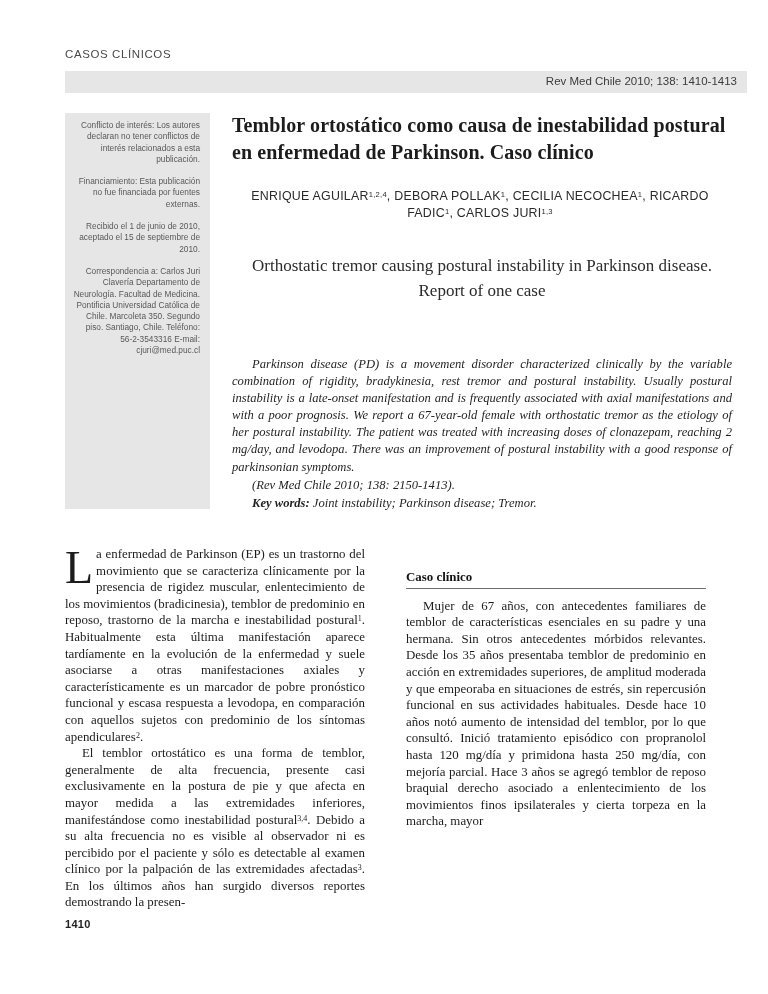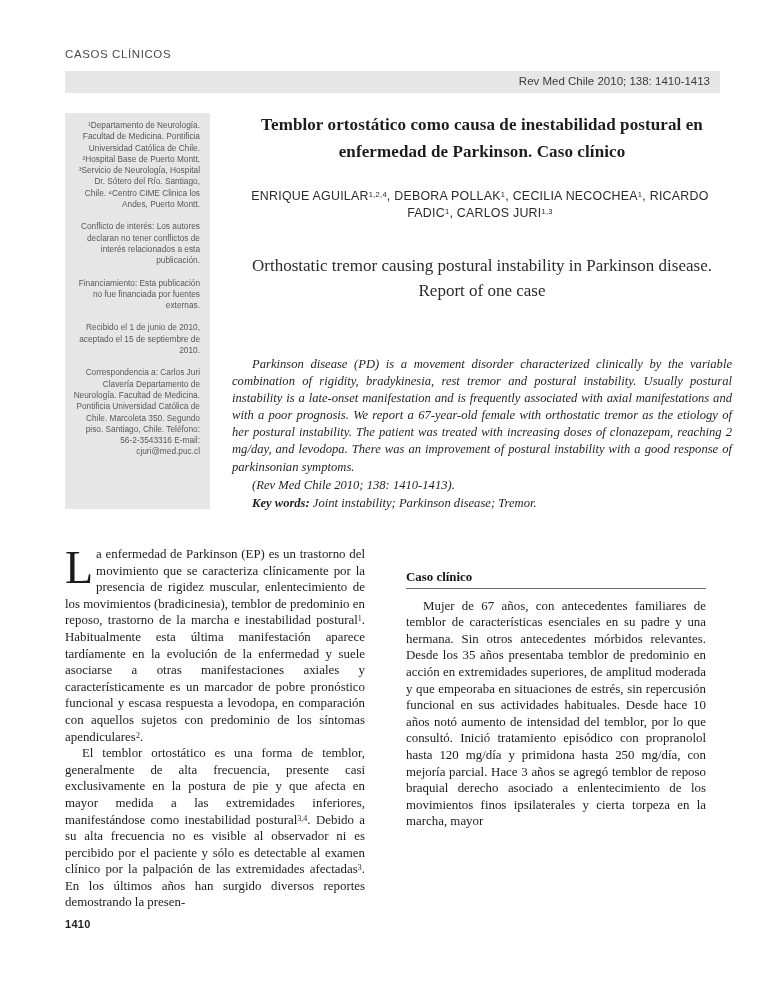--- a/index.html
+++ b/index.html
@@ -35,20 +35,21 @@
     color: #4a4a4a;
     font-weight: 400;
   }
   .journal-bar {
     position: absolute;
     left: 65px;
     top: 71px;
     width: 655px;
     height: 22px;
     background: #e6e6e6;
+    padding-left: 27px;
   }
   .journal-bar-text {
     position: absolute;
     right: 10px;
     top: 4px;
     font-family: "Liberation Sans", sans-serif;
     font-size: 11.5px;
     color: #3b3b3b;
     white-space: nowrap;
   }
@@ -77,23 +78,22 @@
   
   .article-head {
     position: absolute;
     left: 232px;
     top: 112px;
     width: 500px;
   }
   .title-es {
     font-family: "Liberation Serif", serif;
     font-weight: bold;
-    font-size: 17px;
+    font-size: 20px;
     line-height: 26.5px;
-    text-align: center;
     color: #1c1c1c;
     margin: 0;
     letter-spacing: 0.1px;
   }
   .authors {
     margin: 23px 4px 0 0;
     text-align: center;
     font-family: Liberation Sans, sans-serif;
     font-size: 12.4px;
     line-height: 17px;
@@ -206,36 +206,35 @@
 
 <div class="page">
 
   <div class="section-label">CASOS CLÍNICOS</div>
 
   <div class="journal-bar">
     <div class="journal-bar-text">Rev Med Chile 2010; 138: 1410-1413</div>
   </div>
 
   <aside class="affil-panel">
-    <div class="affil-block">¹Departamento de Neurología. Facultad de Medicina. Pontificia Universidad Católica de Chile. ²Hospital Base de Puerto Montt. ³Servicio de Neurología, Hospital Dr. Sótero del Río. Santiago, Chile. ⁴Centro CIME Clinica los Andes, Puerto Montt.</div>
     <div class="affil-block">Conflicto de interés: Los autores declaran no tener conflictos de interés relacionados a esta publicación.</div>
     <div class="affil-block">Financiamiento: Esta publicación no fue financiada por fuentes externas.</div>
     <div class="affil-block">Recibido el 1 de junio de 2010, aceptado el 15 de septiembre de 2010.</div>
     <div class="affil-block">Correspondencia a: Carlos Juri Clavería Departamento de Neurología. Facultad de Medicina. Pontificia Universidad Católica de Chile. Marcoleta 350. Segundo piso. Santiago, Chile. Teléfono: 56-2-3543316 E-mail: cjuri@med.puc.cl</div>
   </aside>
 
   <header class="article-head">
     <h1 class="title-es">Temblor ortostático como causa de inestabilidad postural en enfermedad de Parkinson. Caso clínico</h1>
     <div class="authors">ENRIQUE AGUILAR<sup>1,2,4</sup>, DEBORA POLLAK<sup>1</sup>, CECILIA NECOCHEA<sup>1</sup>, RICARDO FADIC<sup>1</sup>, CARLOS JURI<sup>1,3</sup></div>
     <h2 class="title-en">Orthostatic tremor causing postural instability in Parkinson disease. Report of one case</h2>
   </header>
 
   <section class="abstract">
     <p class="indent">Parkinson disease (PD) is a movement disorder characterized clinically by the variable combination of rigidity, bradykinesia, rest tremor and postural instability. Usually postural instability is a late-onset manifestation and is frequently associated with axial manifestations and with a poor prognosis. We report a 67-year-old female with orthostatic tremor as the etiology of her postural instability. The patient was treated with increasing doses of clonazepam, reaching 2 mg/day, and levodopa. There was an improvement of postural instability with a good response  of  parkinsonian symptoms.</p>
-    <p class="citation">(Rev Med Chile 2010; 138: 1410-1413).</p>
+    <p class="citation">(Rev Med Chile 2010; 138: 2150-1413).</p>
     <p class="keywords"><b>Key words:</b><span> Joint instability; Parkinson disease; Tremor.</span></p>
   </section>
 
   <div class="body-cols">
 
     <div class="col col-left">
       <p class="dropcap-para">
         <span class="dropcap">L</span><span>a enfermedad de Parkinson (EP) es un trastorno del movimiento que se caracteriza clínicamente por la presencia de rigidez muscular, enlentecimiento de los movimientos (bradicinesia), temblor de predominio en reposo, trastorno de la marcha e inestabilidad postural<sup>1</sup>. Habitualmente esta última manifestación aparece tardíamente en la evolución de la enfermedad y suele asociarse a otras manifestaciones axiales y característicamente es un marcador de pobre pronóstico funcional y escasa respuesta a levodopa, en comparación con aquellos sujetos con predominio de los síntomas apendiculares<sup>2</sup>.</span>
       </p>
       <p class="indent">El temblor ortostático es una forma de temblor, generalmente de alta frecuencia, presente casi exclusivamente en la postura de pie y que afecta en mayor medida a las extremidades inferiores, manifestándose como inestabilidad postural<sup>3,4</sup>. Debido a su alta frecuencia no es visible al observador ni es percibido por el paciente y sólo es detectable al examen clínico por la palpación de las extremidades afectadas<sup>3</sup>. En los últimos años han surgido diversos reportes demostrando la presen-</p>

